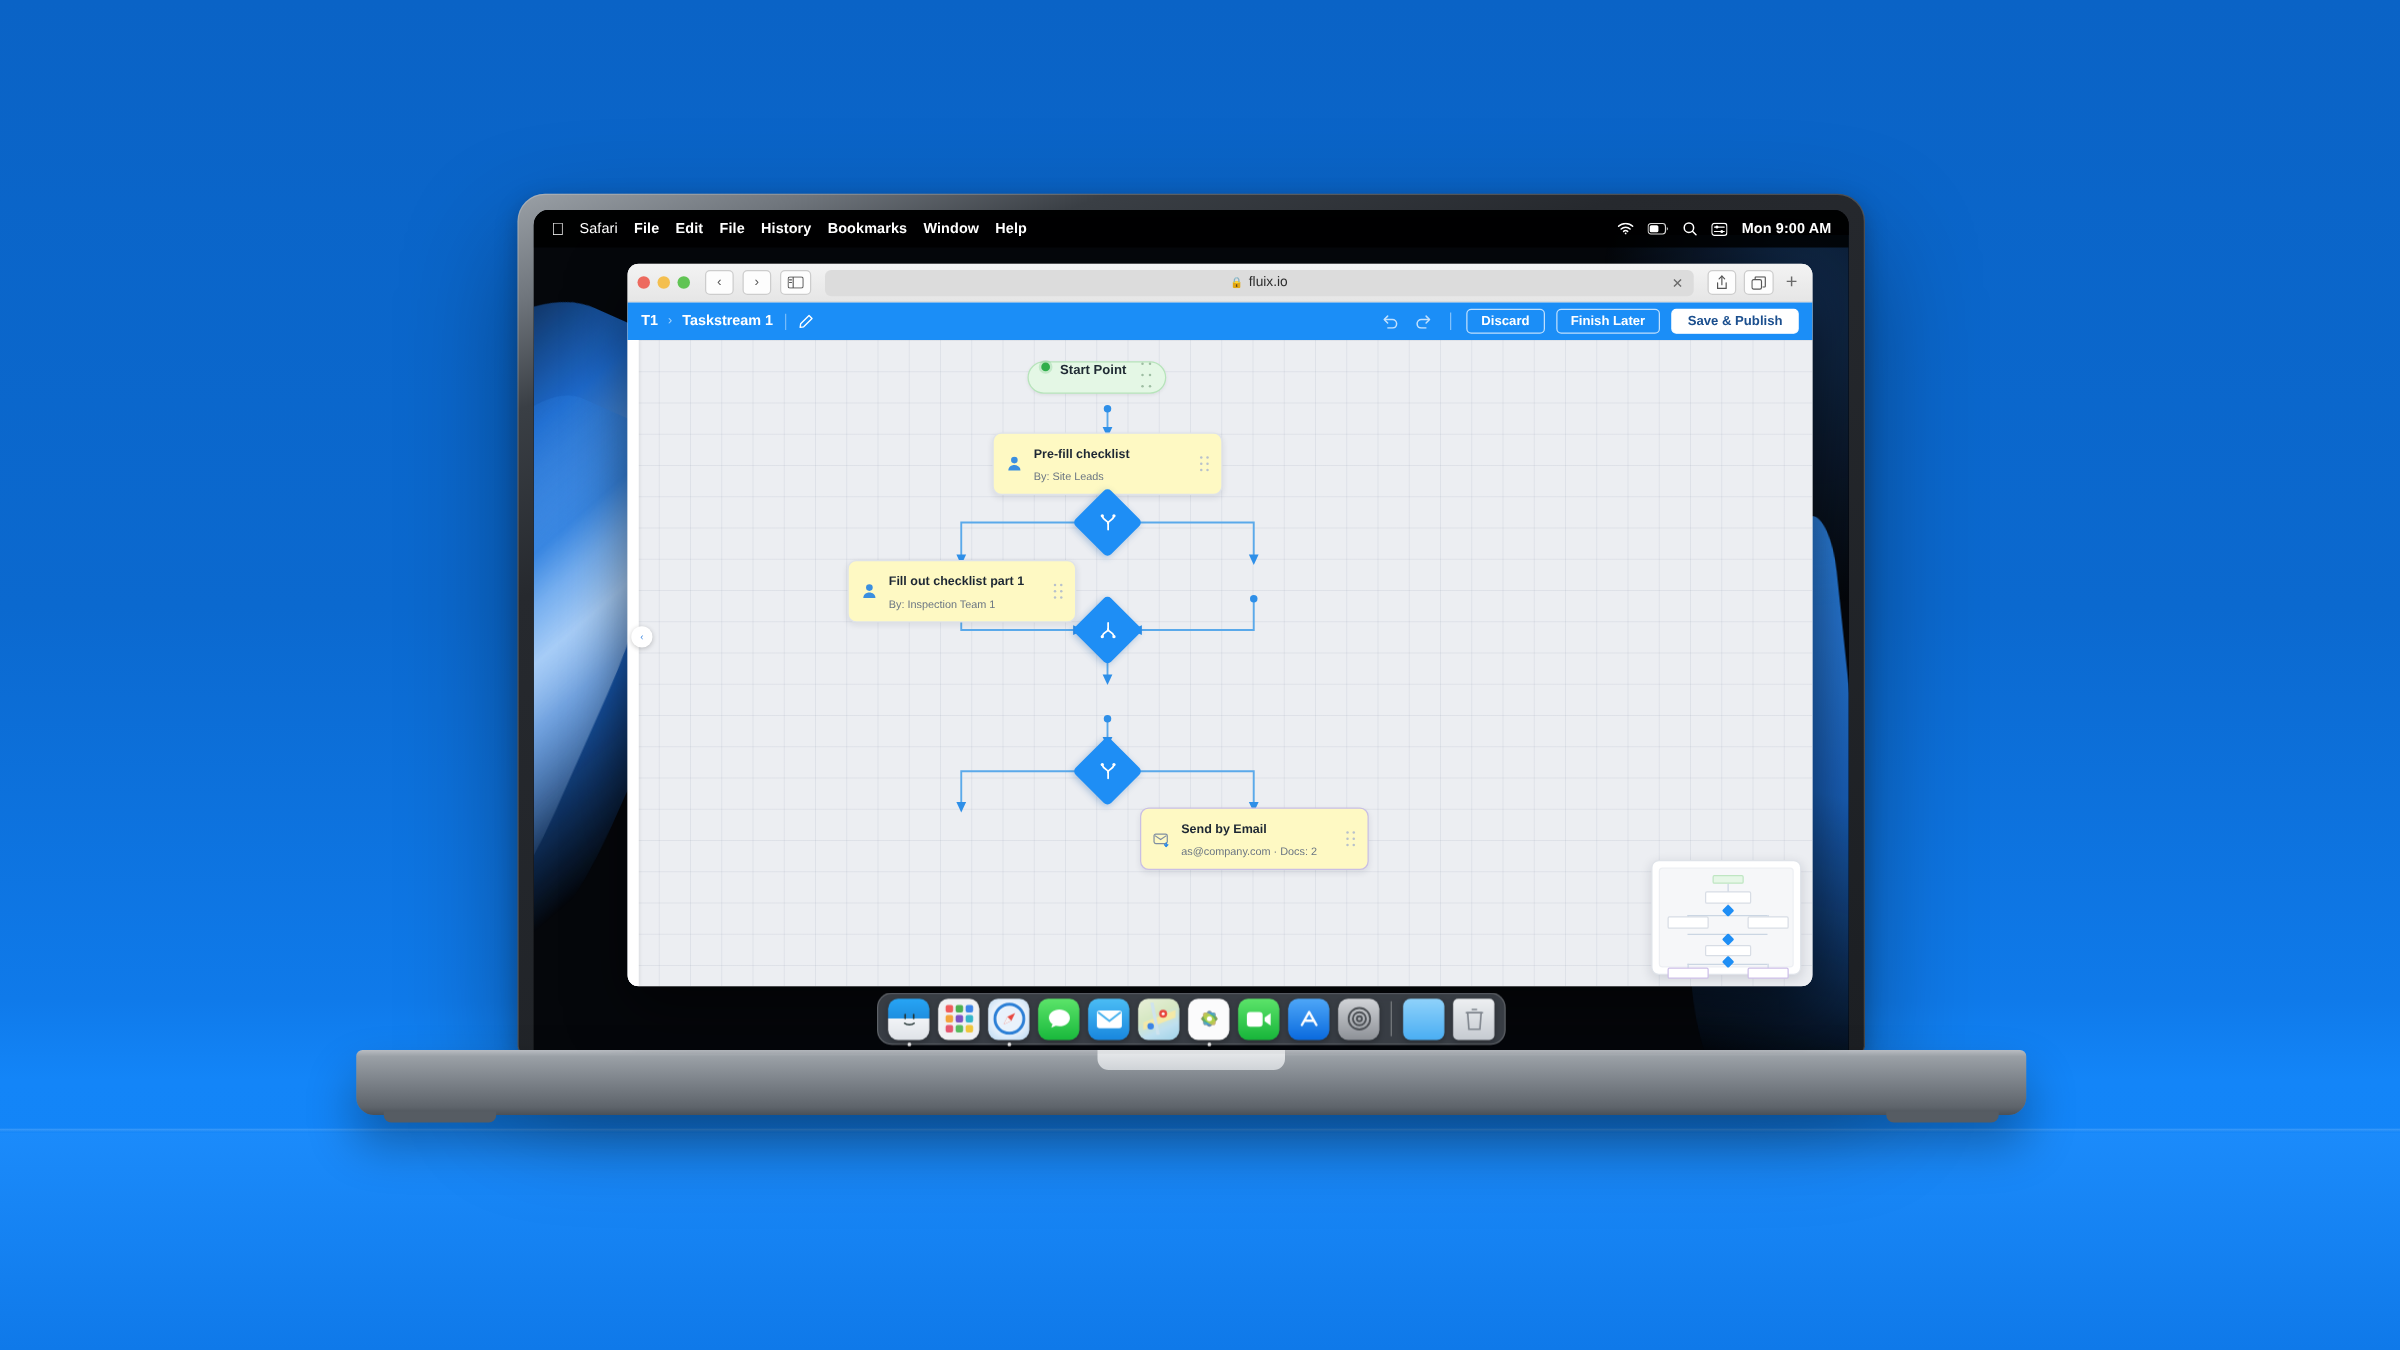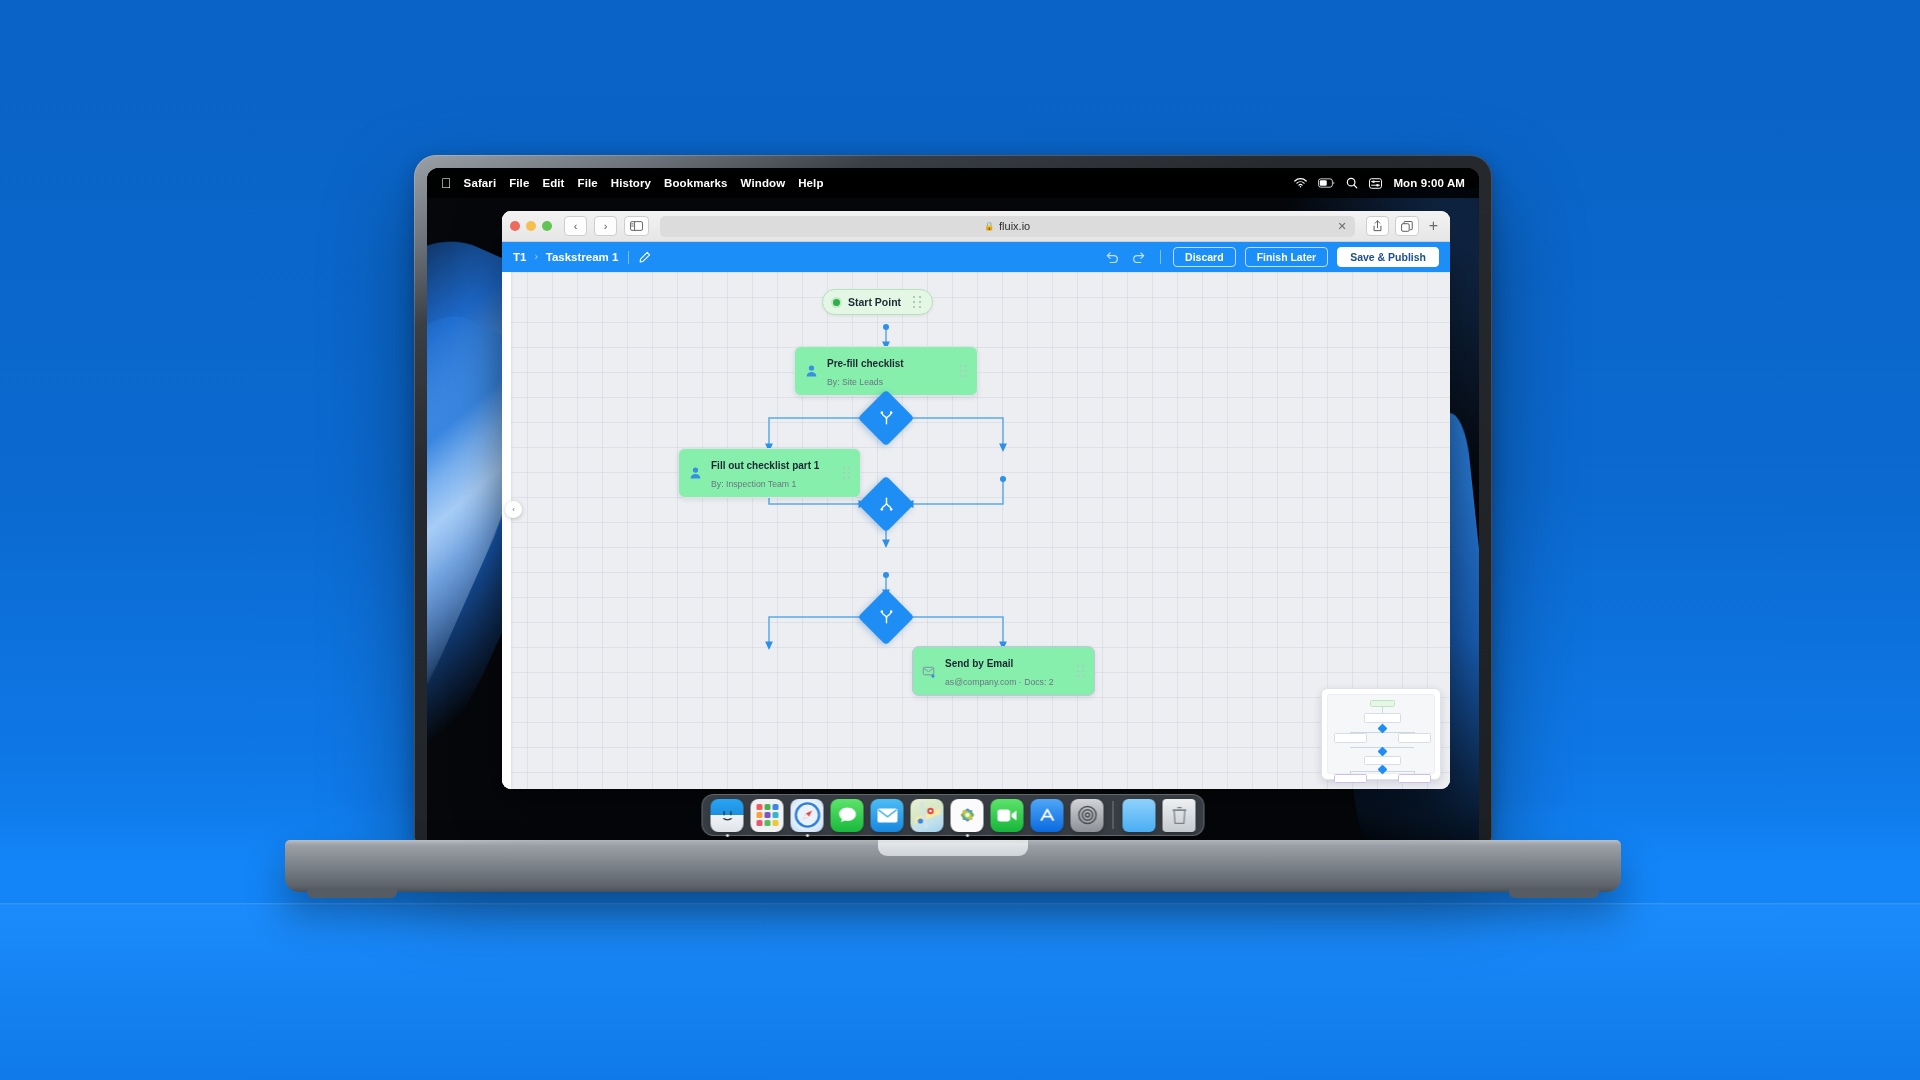--- a/index.html
+++ b/index.html
@@ -69,21 +69,21 @@
   
   .menubar{
     position:absolute; left:0; top:0; width:100%; height:30px;
     background:rgba(0,0,0,.84);
     display:flex; align-items:center; padding:0 14px;
     color:#fff; font-size:11.5px; font-weight:600; letter-spacing:.1px;
     z-index:5;
   }
   .menubar .apple{ font-size:14px; margin-right:12px; line-height:1; }
   .menubar .mi{ margin-right:13px; white-space:nowrap; }
-  .menubar .mi.bold{ font-weight:700; }
+  .menubar .mi.bold{ font-weight:400; }
   .menubar .spacer{ flex:1; }
   .menubar .tray{ display:flex; align-items:center; gap:11px; }
   .menubar .tray svg{ display:block; }
   .menubar .clock{ font-weight:600; font-size:11.5px; }
 
   
   .browser{
     position:absolute; left:75px; top:43px; width:948px; height:578px;
     background:#fff; border-radius:9px; overflow:hidden;
     box-shadow:0 18px 46px rgba(0,0,0,.55);
@@ -147,31 +147,31 @@
     box-shadow:1px 0 3px rgba(0,0,0,.07);
   }
   .collapse{
     position:absolute; left:3px; top:229px; width:17px; height:17px; border-radius:50%;
     background:#fff; box-shadow:0 1px 4px rgba(0,0,0,.22);
     display:flex; align-items:center; justify-content:center; color:#3a86e0; font-size:8px;
   }
 
   
   .flow{ position:absolute; inset:0; }
-  .node{ position:absolute; display:flex; align-items:center; }
+  .node{ position:absolute; display:flex; }
 
   .start{
     background:#e4f7e5; border:1px solid #b6e4ba; border-radius:16px;
     height:26px; padding:0 10px; gap:8px; color:#1f2a33; font-size:10.5px; font-weight:700;
     box-shadow:0 1px 3px rgba(0,0,0,.07);
   }
   .gdot{ width:7px; height:7px; border-radius:50%; background:#2fae4a; box-shadow:0 0 0 2px rgba(47,174,74,.18); }
 
   .card{
-    background:#86efac; border:1px solid #dfe3e9; border-radius:7px;
+    background:#fef9c3; border:1px solid #dfe3e9; border-radius:7px;
     box-shadow:0 2px 5px rgba(20,30,50,.09);
     padding:6px 9px; gap:8px; align-items:center;
   }
   .card.ext{ border-color:#c9bfe4; }
   .card .ico{ width:15px; height:15px; flex:0 0 15px; display:flex; align-items:center; justify-content:center; }
   .card .txt{ flex:1; min-width:0; }
   .card .t1{ font-size:10px; font-weight:700; color:#1d2733; line-height:1.25; white-space:nowrap; }
   .card .t2{ font-size:8.7px; color:#6b7683; line-height:1.3; margin-top:1px; white-space:nowrap; }
   .handle{ display:grid; grid-template-columns:repeat(2,3px); gap:2.5px; margin-left:4px; }
   .handle i{ width:2.4px; height:2.4px; border-radius:50%; background:#b8c1cc; display:block; }

